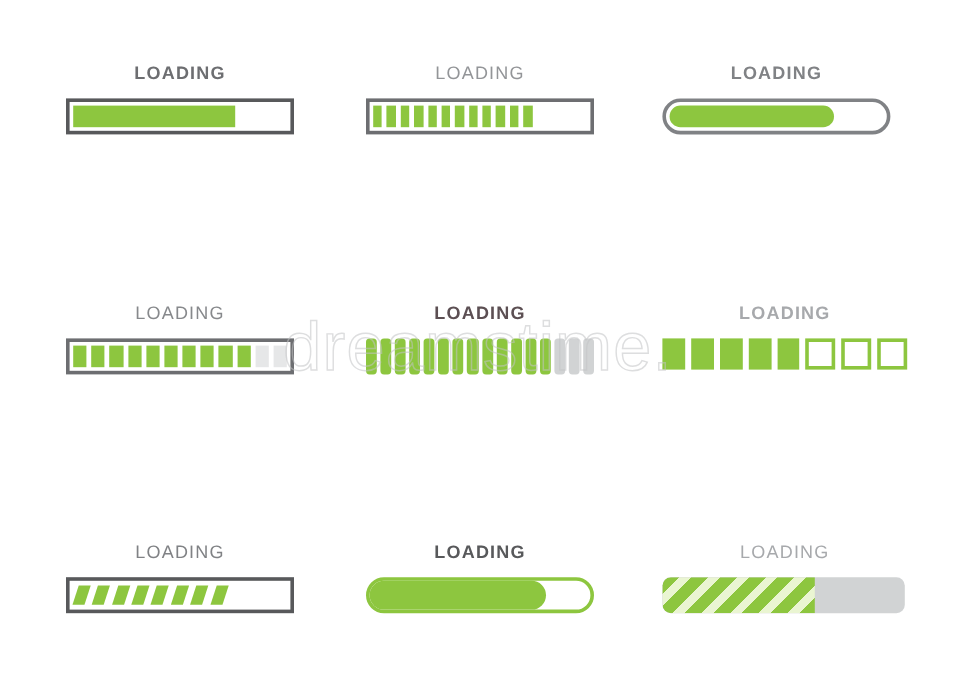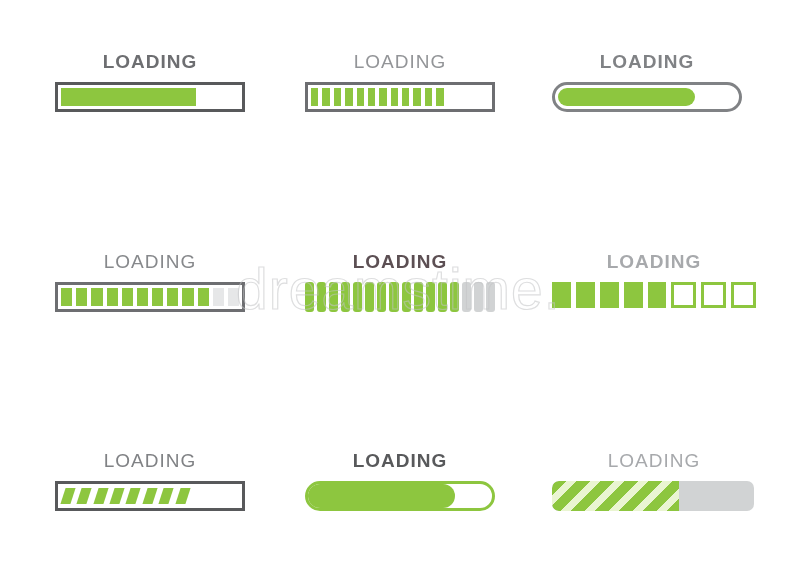--- a/index.html
+++ b/index.html
@@ -2,21 +2,21 @@
 <html style="--green: #8dc63f; --dark-gray: #58595b; --mid-dark: #6d6e71; --mid-gray: #808285; --light-gray: #d1d3d4; --empty-1: #e6e7e8; --empty-2: #d1d3d4; --pale-stripe: #eaf5d2;"><head>
 <meta charset="utf-8">
 <style>
   html,body{margin:0;padding:0;background:#fff;}
   #canvas{
     position:relative;width:800px;height:572px;background:#fff;overflow:hidden;
     font-family:"Liberation Sans", sans-serif;
   }
   .tile{position:absolute;width:190px;text-align:center;}
   .tile .label{
-    display:block;font-size:19px;line-height:24px;letter-spacing:1px;
+    display:block;font-size:15px;line-height:24px;letter-spacing:1px;
     margin-bottom:8px;white-space:nowrap;
   }
   .bar{position:relative;height:30px;box-sizing:border-box;display:flex;align-items:stretch;}
   
   .box{border:3px solid var(--dark-gray);padding:3px;gap:4px;background:#fff;}
   .box.lite{border-color:var(--mid-dark);}
   .box.diag{padding:4px 5px;gap:6px;overflow:hidden;}
   
   .pill{border:3px solid var(--mid-gray);border-radius:17px;padding:3px;background:#fff;}
   .pillg{border:3px solid var(--green);border-radius:17px;background:#fff;}

